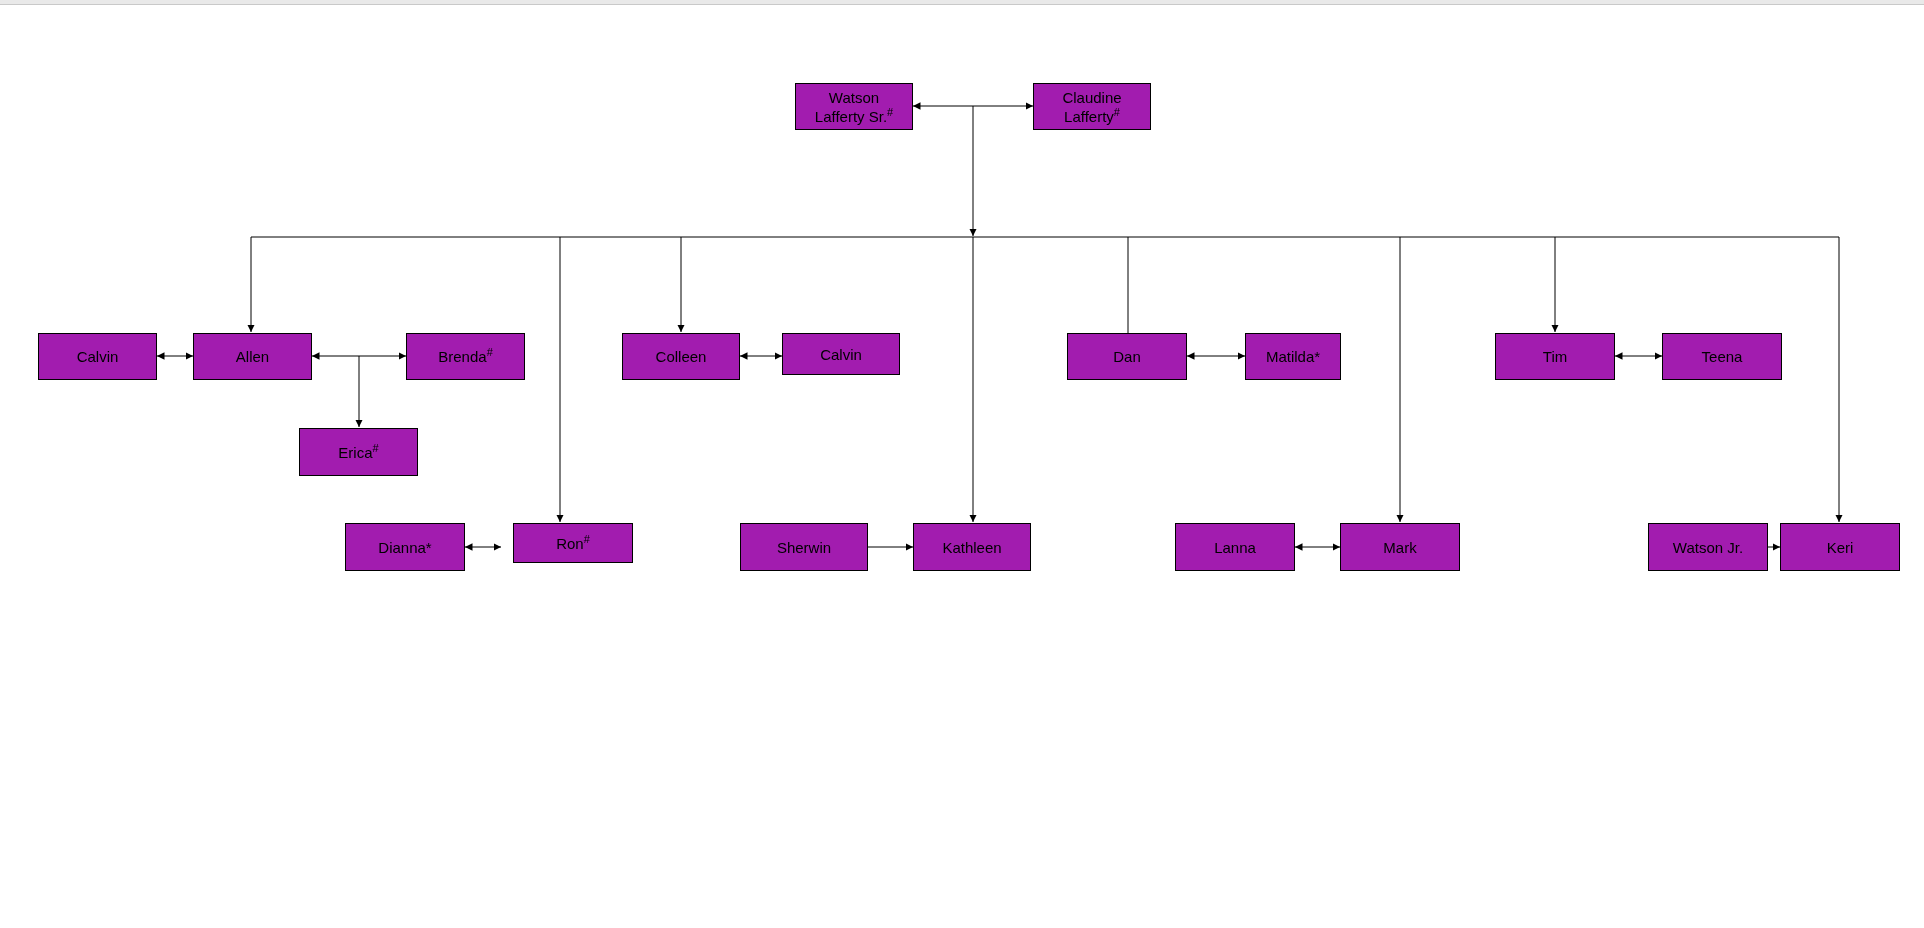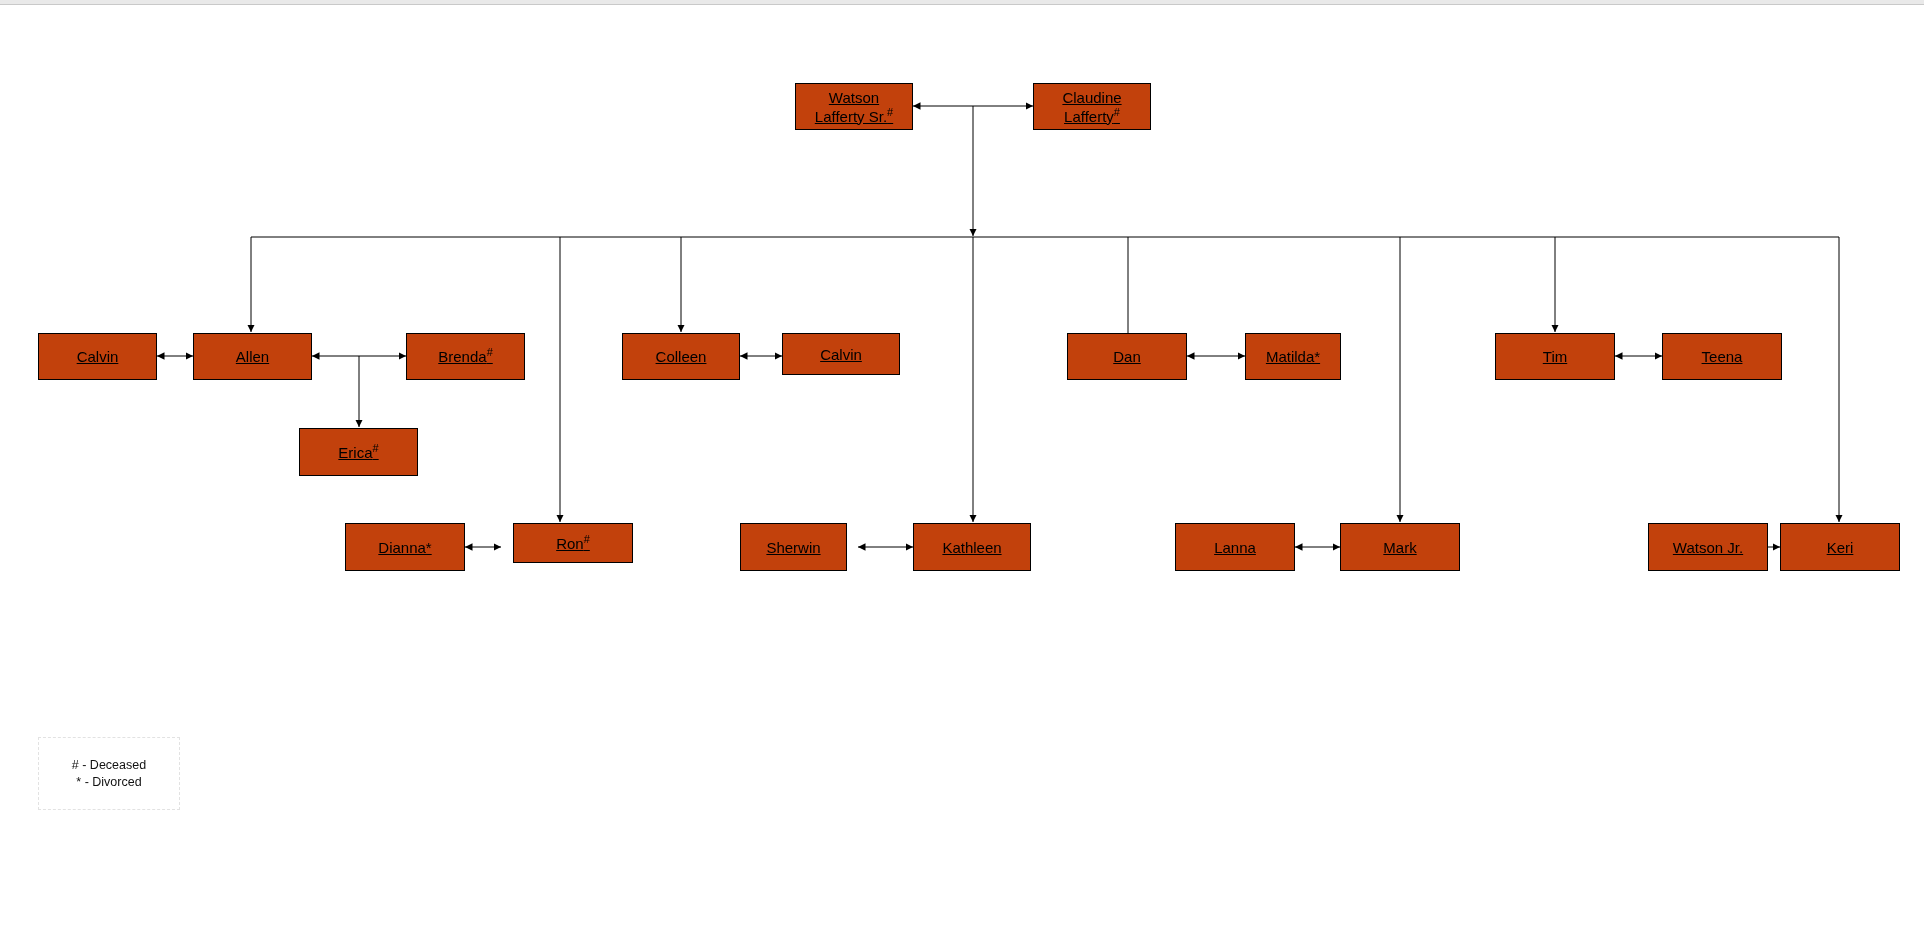--- a/index.html
+++ b/index.html
@@ -8,24 +8,24 @@
     font-family:"Liberation Sans","DejaVu Sans",sans-serif;color:#000;
   }
   .topbar{
     position:absolute;left:0;top:0;width:1924px;height:4px;
     background:#e9e9e9;border-bottom:1px solid #c9c9c9;
   }
   .canvas{position:absolute;left:0;top:0;width:1924px;height:928px;}
   svg.wires{position:absolute;left:0;top:0;}
   svg.wires line{stroke:#000;stroke-width:1;}
   .node{
-    position:absolute;box-sizing:border-box;background:#c2410c;
+    position:absolute;box-sizing:border-box;background:#a21caf;
     border:1px solid #000;display:flex;flex-direction:column;
     align-items:center;justify-content:center;
-    font-size:15px;line-height:19px;text-align:center;white-space:nowrap;text-decoration:underline;
+    font-size:15px;line-height:19px;text-align:center;white-space:nowrap;
   }
   .node sup{font-size:11px;line-height:0;vertical-align:super;}
   .legend{
     position:absolute;left:38px;top:737px;width:142px;height:73px;
     box-sizing:border-box;border:1px dashed #e2e2e2;background:#fff;
     display:flex;flex-direction:column;align-items:center;justify-content:center;
     font-size:12.5px;line-height:17px;color:#111;
   }
 </style>
 </head>
@@ -109,37 +109,33 @@
   <div class="node" style="left:299px;top:428px;width:119px;height:48px;">
     <div><span>Erica</span><sup>#</sup></div>
   </div>
 
   <div class="node" style="left:345px;top:523px;width:120px;height:48px;">
     <div><span>Dianna*</span></div>
   </div>
   <div class="node" style="left:513px;top:523px;width:120px;height:40px;">
     <div><span>Ron</span><sup>#</sup></div>
   </div>
-  <div class="node" style="left:740px;top:523px;width:107px;height:48px;">
+  <div class="node" style="left:740px;top:523px;width:128px;height:48px;">
     <div><span>Sherwin</span></div>
   </div>
   <div class="node" style="left:913px;top:523px;width:118px;height:48px;">
     <div><span>Kathleen</span></div>
   </div>
   <div class="node" style="left:1175px;top:523px;width:120px;height:48px;">
     <div><span>Lanna</span></div>
   </div>
   <div class="node" style="left:1340px;top:523px;width:120px;height:48px;">
     <div><span>Mark</span></div>
   </div>
   <div class="node" style="left:1614px;top:523px;width:120px;height:48px;margin-left:34px;">
     <div><span>Watson Jr.</span></div>
   </div>
   <div class="node" style="left:1780px;top:523px;width:120px;height:48px;">
     <div><span>Keri</span></div>
   </div>
 
-  <div class="legend">
-    <div># - Deceased</div>
-    <div>* - Divorced</div>
-  </div>
 
 </div>
 
 </body></html>

